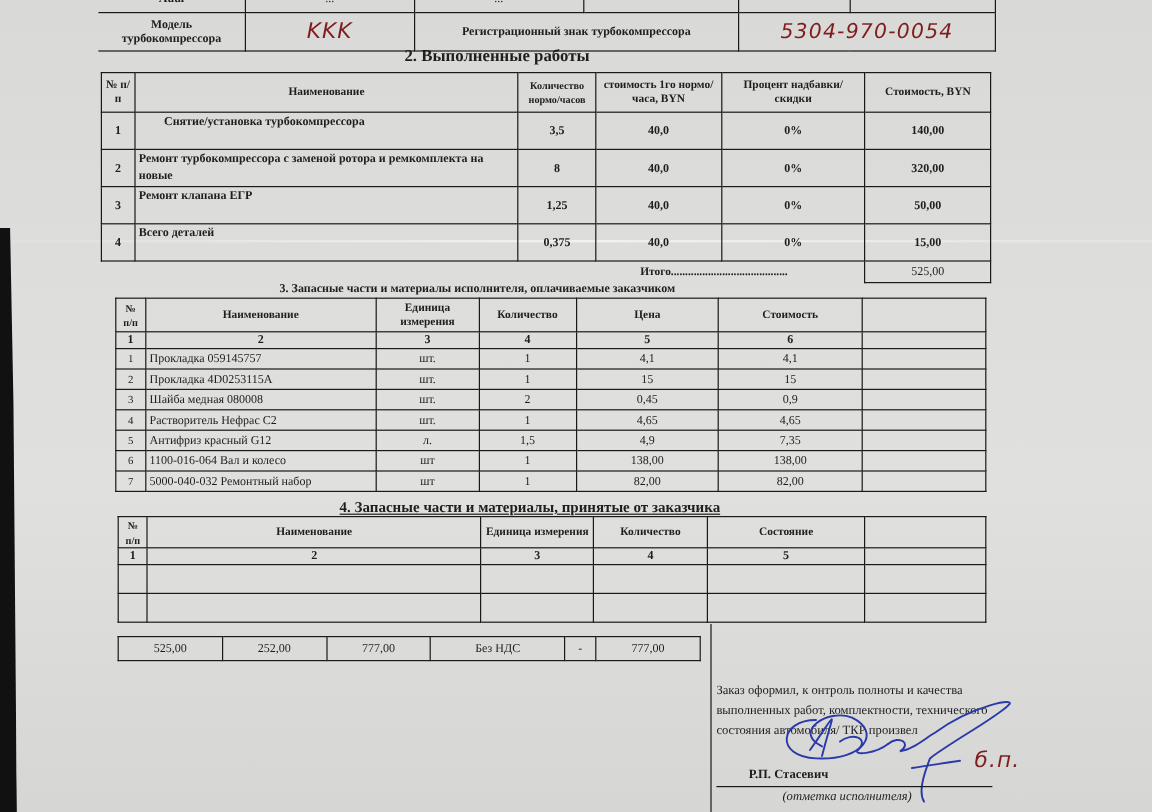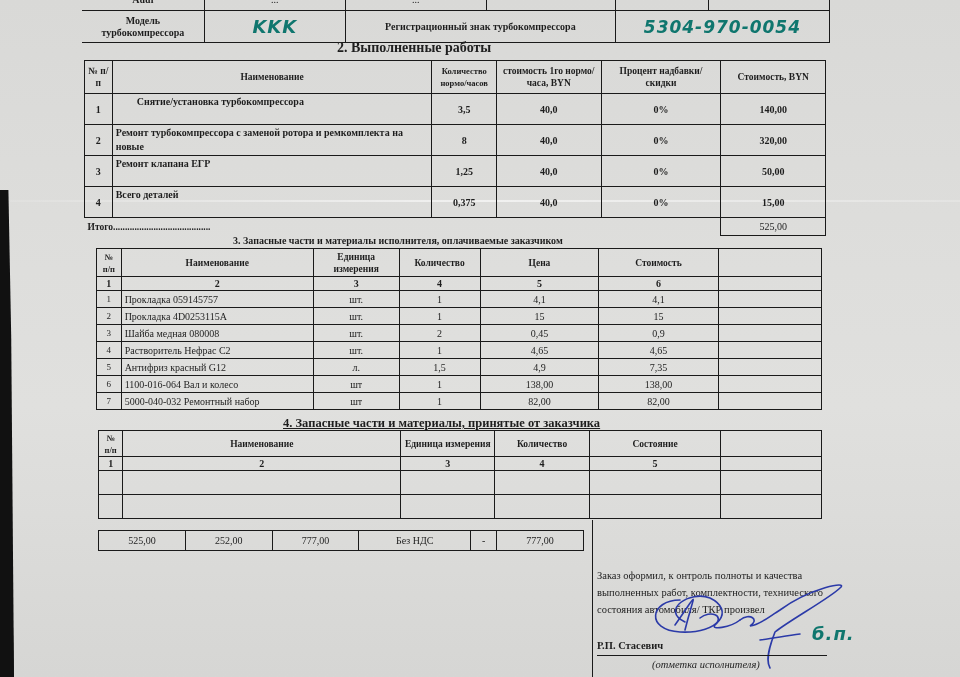--- a/index.html
+++ b/index.html
@@ -23,23 +23,23 @@
       clip-path: polygon(0 0, 60% 0, 80% 30%, 100% 100%, 0 100%);
     }
     table { border-collapse: collapse; position: absolute; }
     td, th { border: 1.4px solid #1a1a1a; padding: 0 3px; font-size: 10px; text-align: center; vertical-align: middle; }
     th { font-weight: bold; font-size: 9.5px; line-height: 12px; }
     .b { font-weight: bold; }
     .left { text-align: left; }
     .title {
       position: absolute; font-weight: bold; font-size: 13px; white-space: nowrap;
     }
-    .hand { font-family: "DejaVu Sans", sans-serif; color: #0f766e; font-style: italic; font-weight: bold; letter-spacing: 1px; }
+    .hand { font-family: "DejaVu Sans", sans-serif; color: #7f1d1d; font-style: italic; font-weight: normal; letter-spacing: 1px; }
     .note { position: absolute; left: 597px; top: 528px; width: 260px; font-size: 10.5px; line-height: 17px; font-family: "Liberation Serif", serif; margin-top: 39px; }
-    .signer { position: absolute; left: 597px; top: 640px; font-size: 10.5px; font-weight: bold; }
+    .signer { position: absolute; left: 624px; top: 640px; font-size: 10.5px; font-weight: bold; }
     .sig-line { position: absolute; left: 597px; top: 655px; width: 230px; border-top: 1.3px solid #1a1a1a; }
     .sig-caption { position: absolute; left: 652px; top: 659px; font-size: 10.5px; font-style: italic; }
     .vline { position: absolute; left: 592px; top: 520px; width: 1.4px; height: 157px; background: #1a1a1a; }
   </style>
 </head>
 <body>
 
 <div class="paper"></div>
 <div class="dark-edge"></div>
 <div class="fold"></div>
@@ -101,21 +101,21 @@
   </tr>
   <tr style="height:31px;">
     <td class="b">4</td>
     <td class="b left" style="vertical-align:top; padding-top:2px;">Всего деталей</td>
     <td class="b">0,375</td>
     <td class="b">40,0</td>
     <td class="b">0%</td>
     <td class="b">15,00</td>
   </tr>
   <tr style="height:18px;">
-    <td colspan="5" style="border:none; text-align:left; padding-right:110px; font-size:9.5px;" class="b">Итого.........................................</td>
+    <td colspan="5" style="border:none; text-align:right; padding-right:64px; font-size:9.5px;" class="b">Итого.........................................</td>
     <td>525,00</td>
   </tr>
 </tbody>
   </table>
 
 <div class="title" style="left:233px; top:235px; font-size:10px;">3. Запасные части и материалы исполнителя, оплачиваемые заказчиком</div>
 
 <table style="left:96px; top:248px; width:726px;">
   <tbody>
       <tr style="height:28px;">

